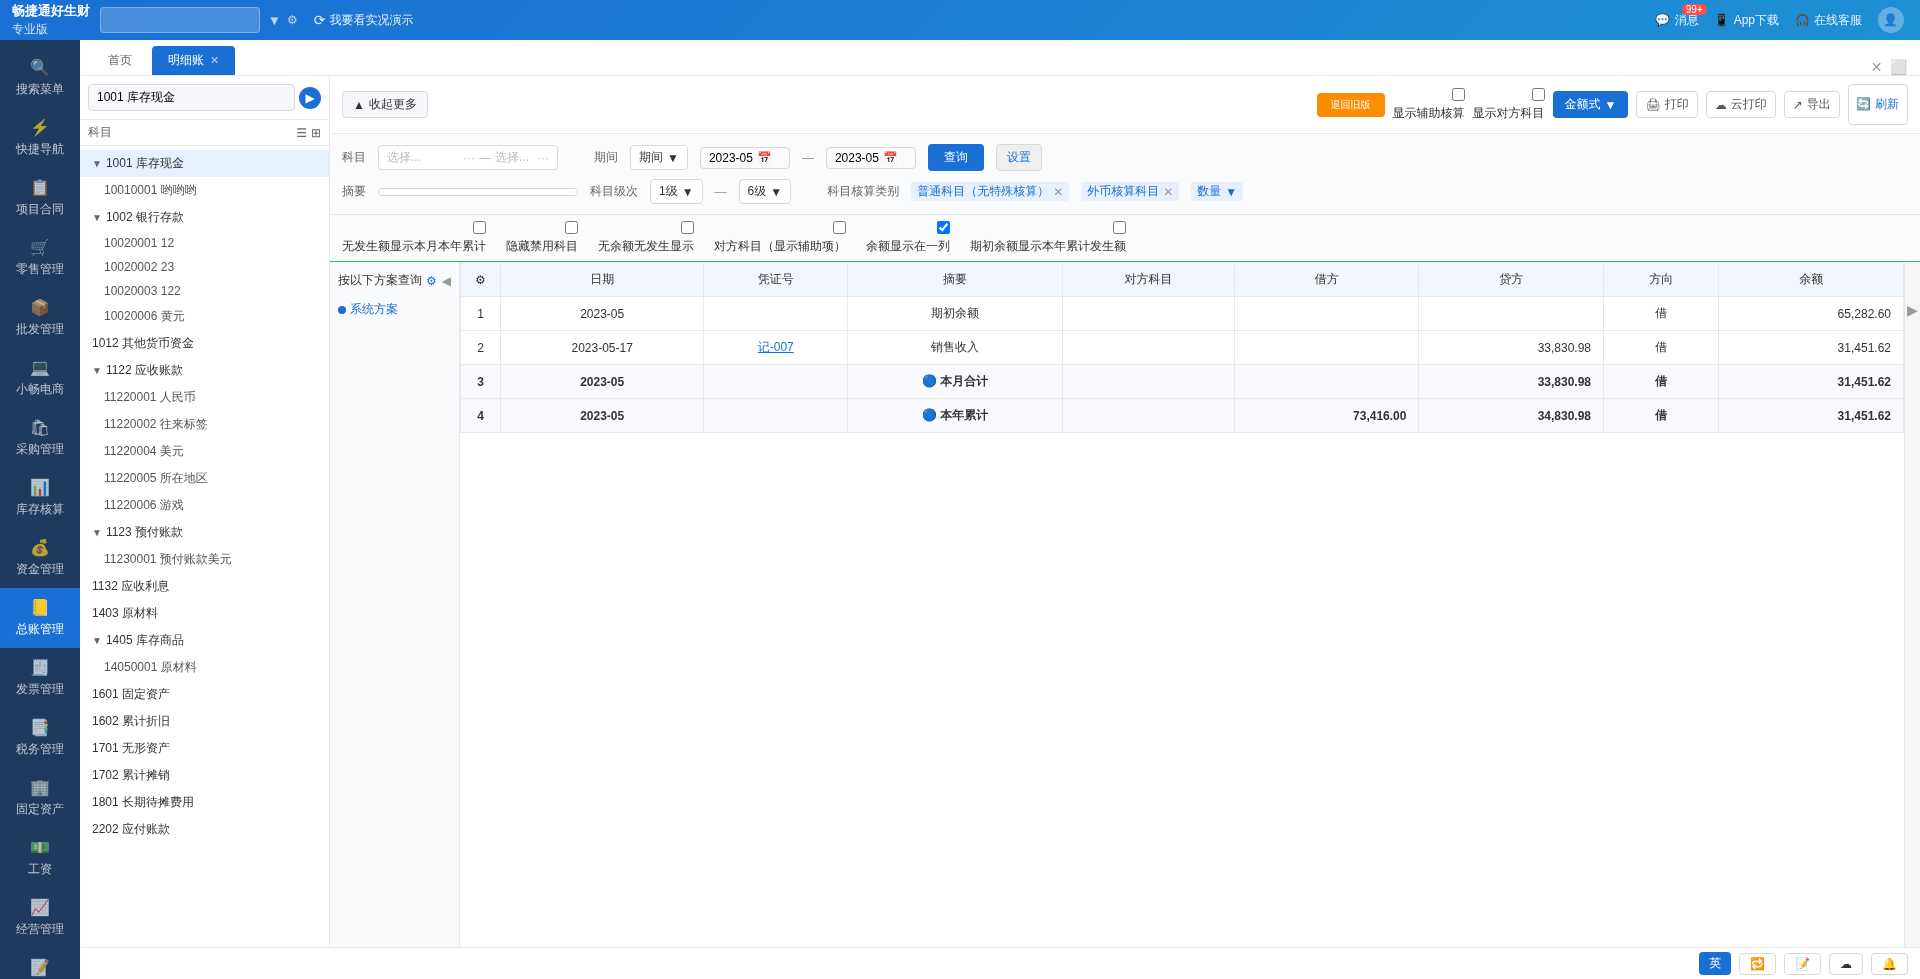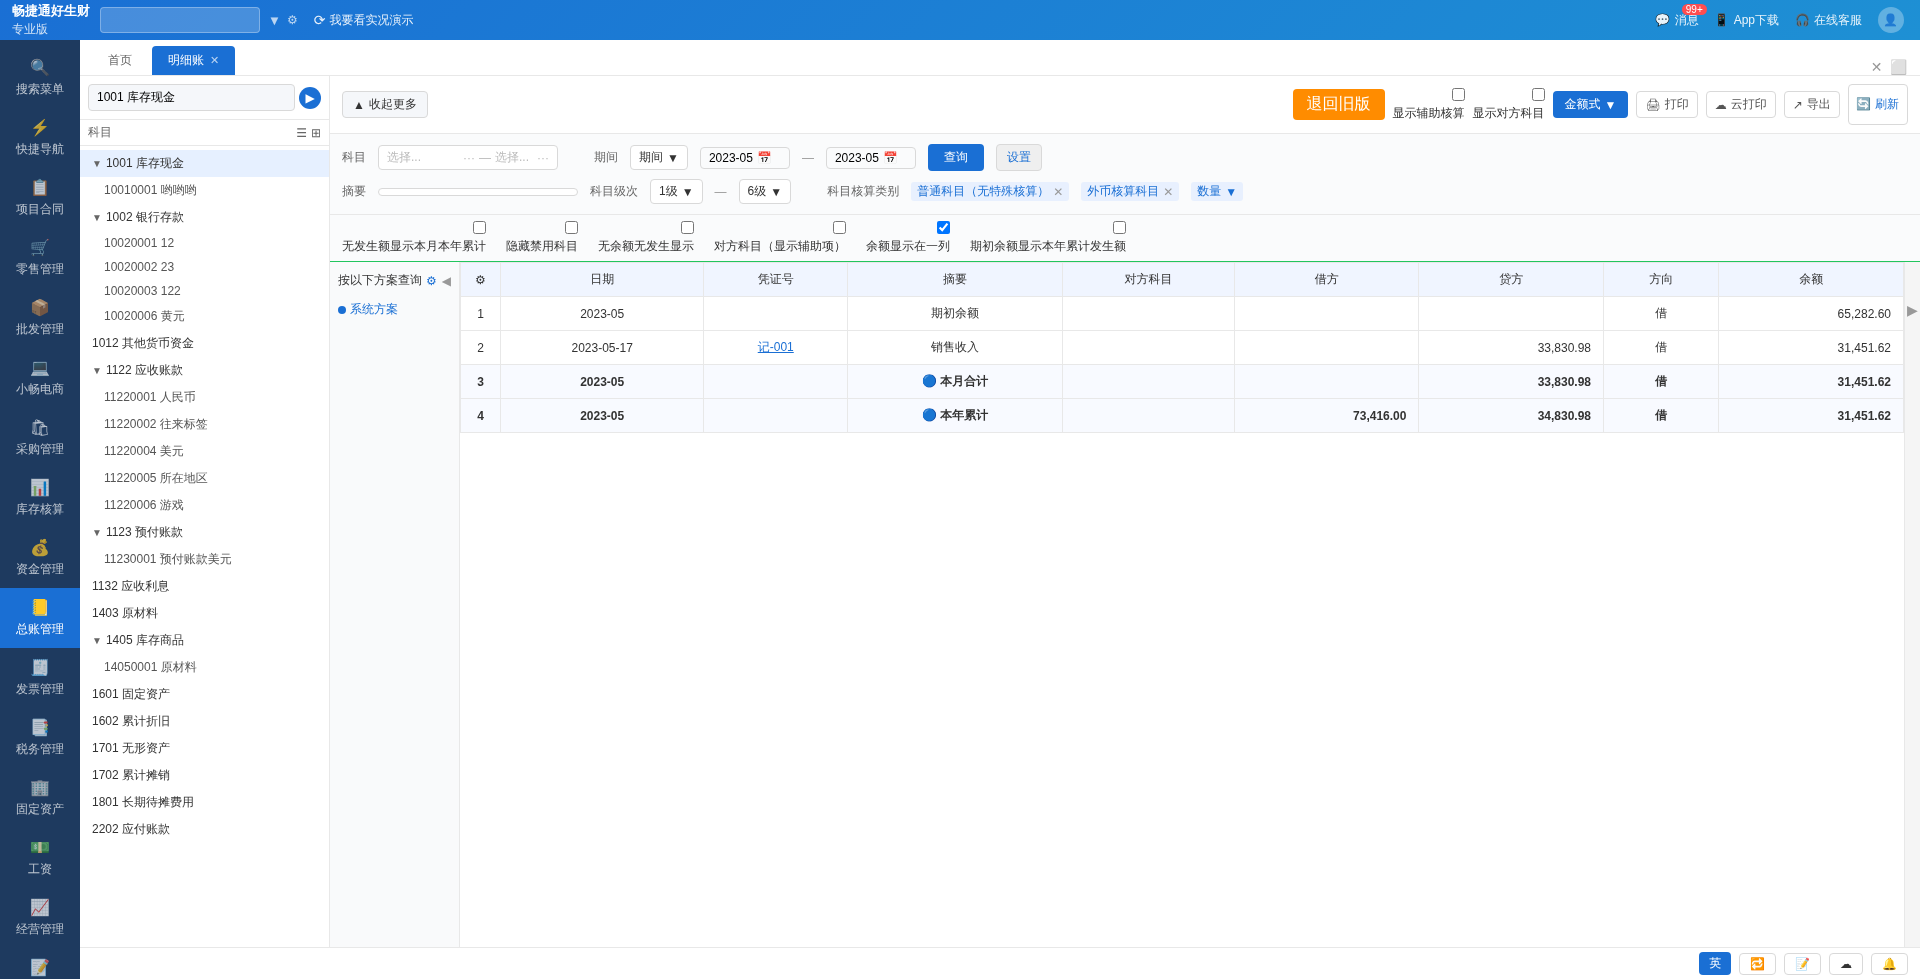--- a/index.html
+++ b/index.html
@@ -270,21 +270,21 @@
       align-items: center;
       gap: 8px;
     }
     .back-btn {
       background: #ff8c00;
       color: white;
       border: none;
       border-radius: 4px;
       padding: 5px 14px;
       cursor: pointer;
-      font-size: 16px;
+      font-size: 10px;
     }
     .checkbox-item {
       display: flex;
       align-items: flex-end;
       gap: 4px;
       font-size: 12px;
       color: #333;
       cursor: pointer;
       flex-direction: column;
     }
@@ -921,21 +921,21 @@
                   <td>期初余额</td>
                   <td></td>
                   <td class="num-col"></td>
                   <td class="num-col"></td>
                   <td>借</td>
                   <td class="num-col">65,282.60</td>
                 </tr>
                 <tr>
                   <td>2</td>
                   <td>2023-05-17</td>
-                  <td><span class="link">记-001</span></td>
+                  <td><span class="link">记-007</span></td>
                   <td>销售收入</td>
                   <td></td>
                   <td class="num-col"></td>
                   <td class="num-col">33,830.98</td>
                   <td>借</td>
                   <td class="num-col">31,451.62</td>
                 </tr>
                 <tr class="bold-row">
                   <td>3</td>
                   <td><strong>2023-05</strong></td>

